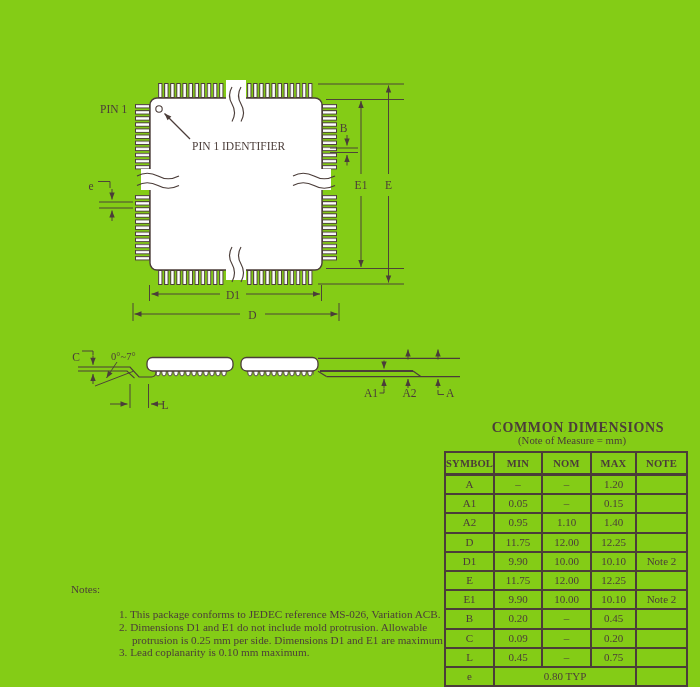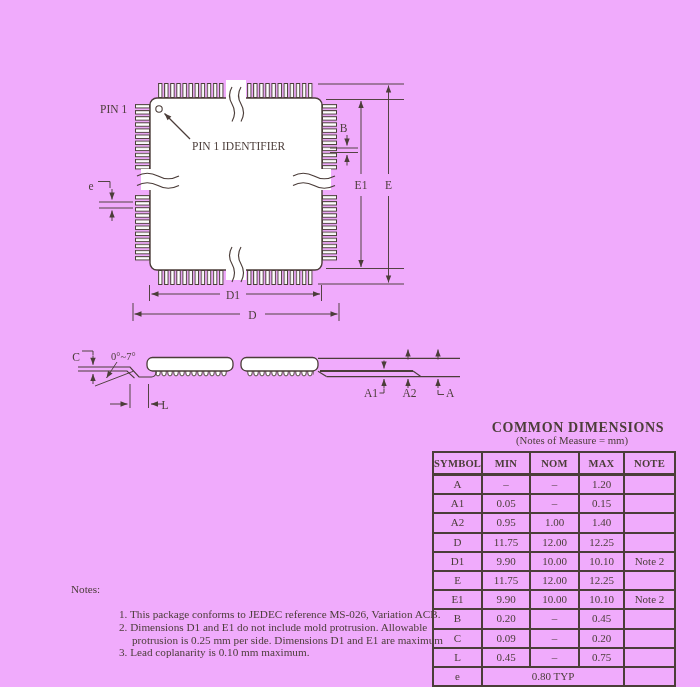--- a/index.html
+++ b/index.html
@@ -1,36 +1,36 @@
 <!DOCTYPE html>
 <html style="--ink: #4b3d39;"><head>
 <meta charset="utf-8">
 <style>
   :root { --ink: #4b3d39; }
   html,body { margin:0; padding:0; background:#fff; }
   #page {
-    position:relative; width:700px; height:687px; background:#f0abfc;
+    position:relative; width:700px; height:687px; background:#84cc16;
     font-family:"Liberation Serif", serif; color:var(--ink); overflow:hidden;
   }
   svg { color:var(--ink); }
   svg text { font-family:"Liberation Serif", serif; font-size:11.5px; fill:var(--ink); }
   svg text.small { font-size:10.5px; }
 
   
   .tbl-title {
     position:absolute; left:444px; top:420px; width:242px; box-sizing:border-box;
     padding-left:26px; text-align:center; font-weight:bold; font-size:14px;
     letter-spacing:0.6px; white-space:nowrap;
   }
   .tbl-subtitle {
     position:absolute; left:444px; top:434px; width:242px; box-sizing:border-box;
     padding-left:14px; text-align:center; font-size:10.8px; white-space:nowrap;
   }
   table.dims {
-    position:absolute; left:432px; top:451px; border-collapse:collapse;
+    position:absolute; left:444px; top:451px; border-collapse:collapse;
     table-layout:fixed; width:242px;
   }
   table.dims th, table.dims td {
     border:2px solid var(--ink); text-align:center; vertical-align:middle;
     font-size:11px; padding:0; height:17.2px; line-height:11px; overflow:hidden;
   }
   table.dims th {
     font-size:10.6px; font-weight:bold; height:20px; letter-spacing:0.2px;
     border-bottom-width:3px;
   }
@@ -228,21 +228,21 @@
         <text x="161.5" y="409">L</text>
         <text x="364" y="397">A1</text>
         <text x="409.5" y="397" text-anchor="middle">A2</text>
         <text x="446" y="397">A</text>
       </g>
     </g>
   </svg>
 
   
   <div class="tbl-title">COMMON DIMENSIONS</div>
-  <div class="tbl-subtitle">(Notes of Measure = mm)</div>
+  <div class="tbl-subtitle">(Note of Measure = mm)</div>
 
   <table class="dims">
     <colgroup>
         <col style="width:49px">
         <col style="width:48px">
         <col style="width:49px">
         <col style="width:45px">
         <col style="width:51px">
       </colgroup>
     <tbody>
@@ -263,21 +263,21 @@
     <tr>
       <td>A1</td>
           <td>0.05</td>
           <td>–</td>
           <td>0.15</td>
           <td></td>
     </tr>
     <tr>
       <td>A2</td>
           <td>0.95</td>
-          <td>1.00</td>
+          <td>1.10</td>
           <td>1.40</td>
           <td></td>
     </tr>
     <tr>
       <td>D</td>
           <td>11.75</td>
           <td>12.00</td>
           <td>12.25</td>
           <td></td>
     </tr>

